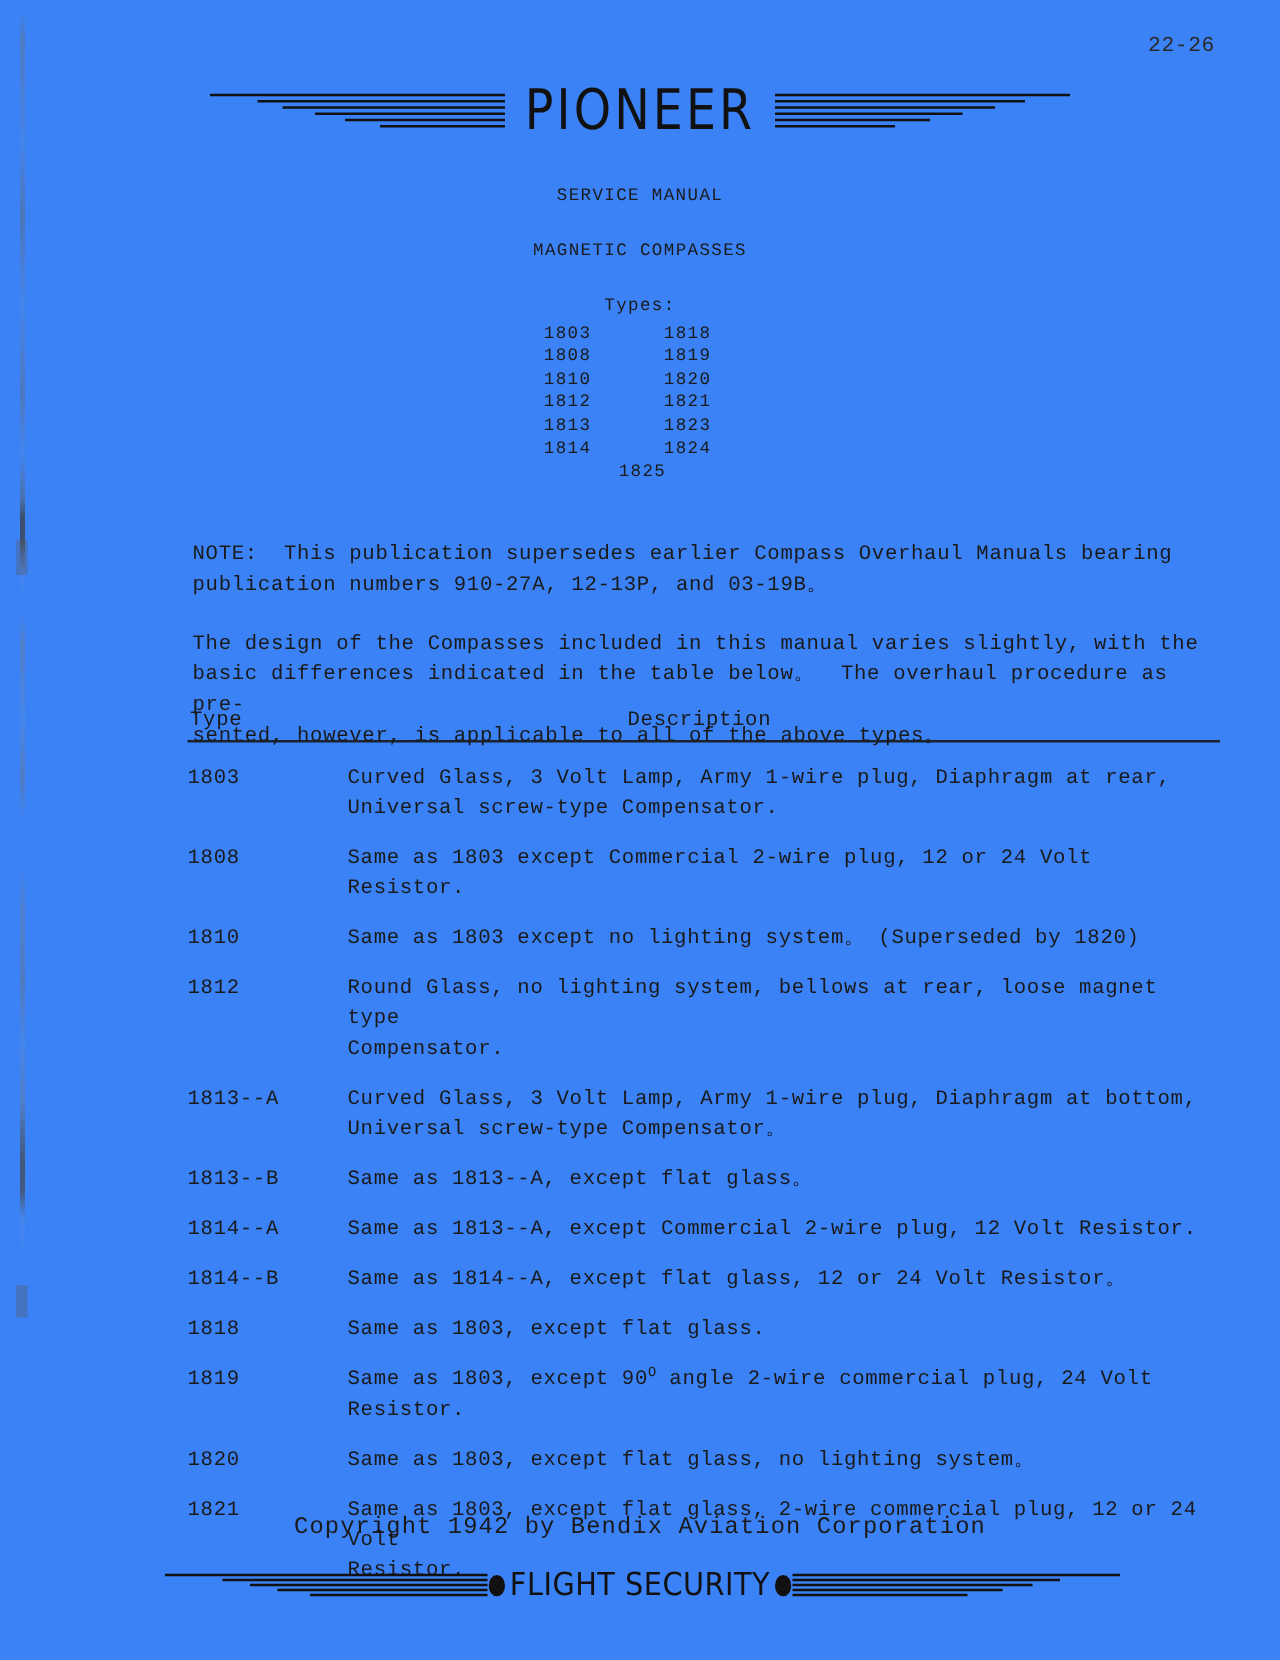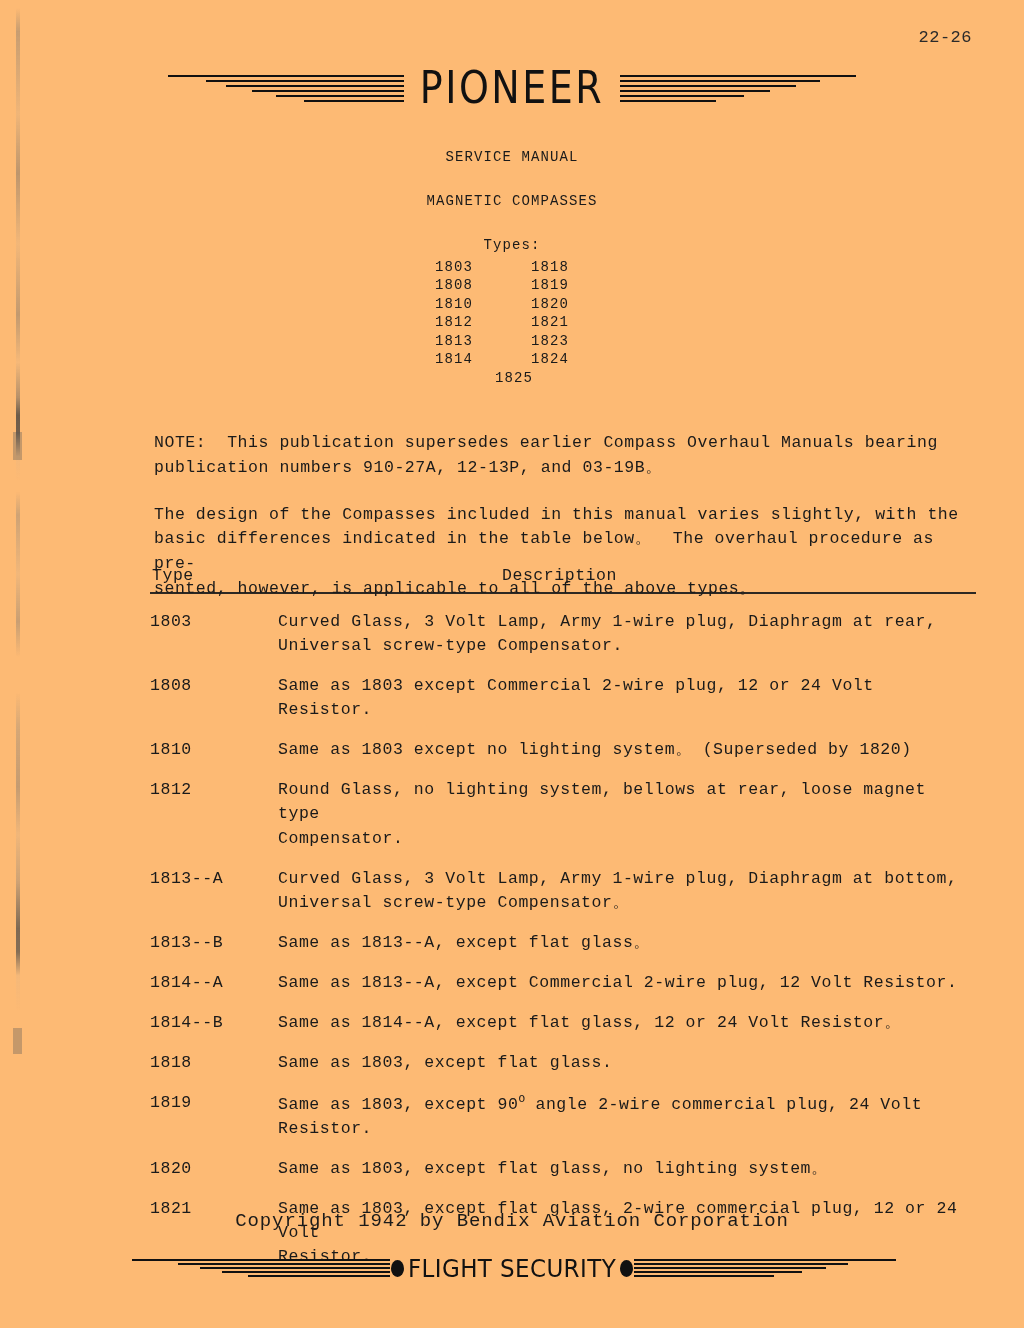--- a/index.html
+++ b/index.html
@@ -13,21 +13,21 @@
     position: relative;
     overflow: hidden;
     font-family: "Liberation Mono", "DejaVu Sans Mono", monospace;
     color: #1a1a1a;
     -webkit-font-smoothing: none;
   }
 
   .page {
     position: absolute;
     inset: 0;
-    background: #fdba74;
+    background: #3b82f6;
   }
 
   
   .scan-gutter {
     position: absolute;
     left: 16px;
     top: 8px;
     width: 4px;
     height: 1180px;
     background: linear-gradient(to bottom,

